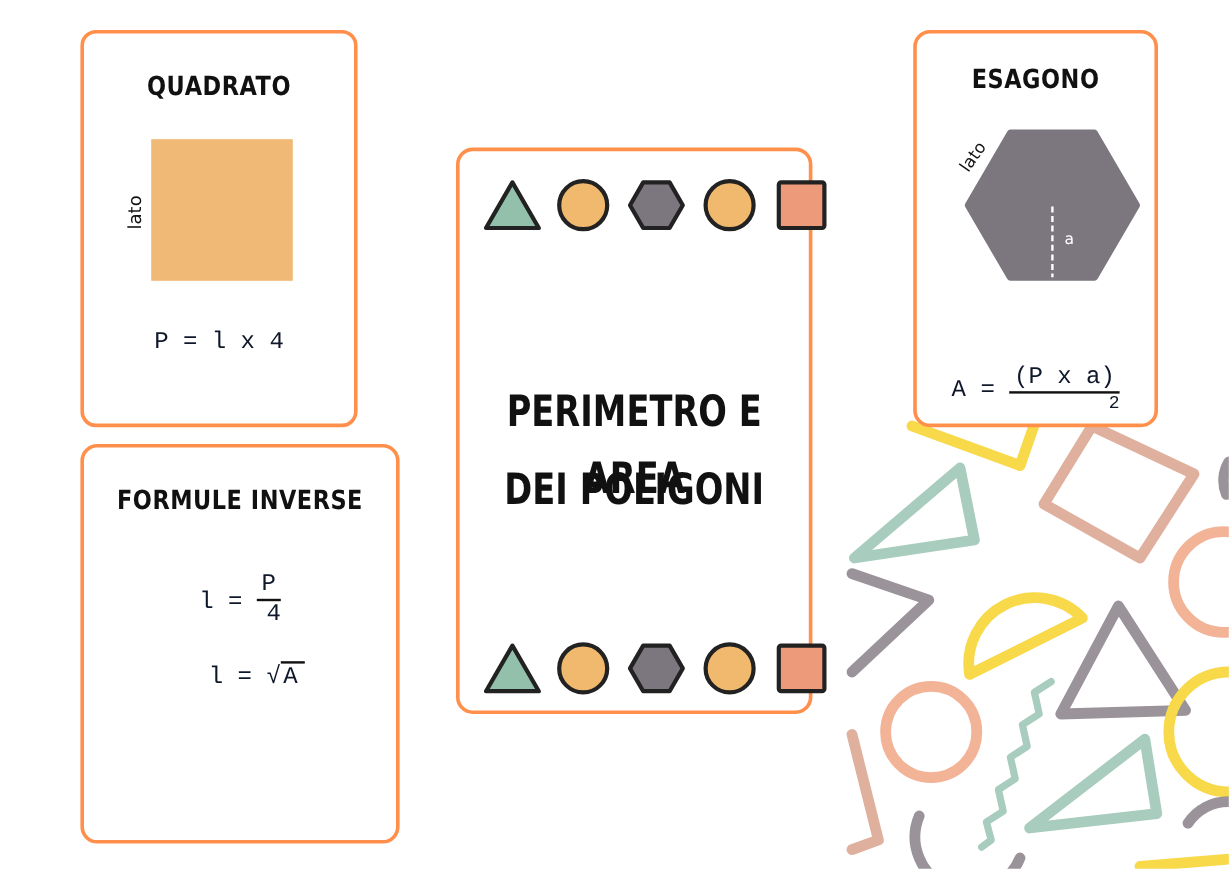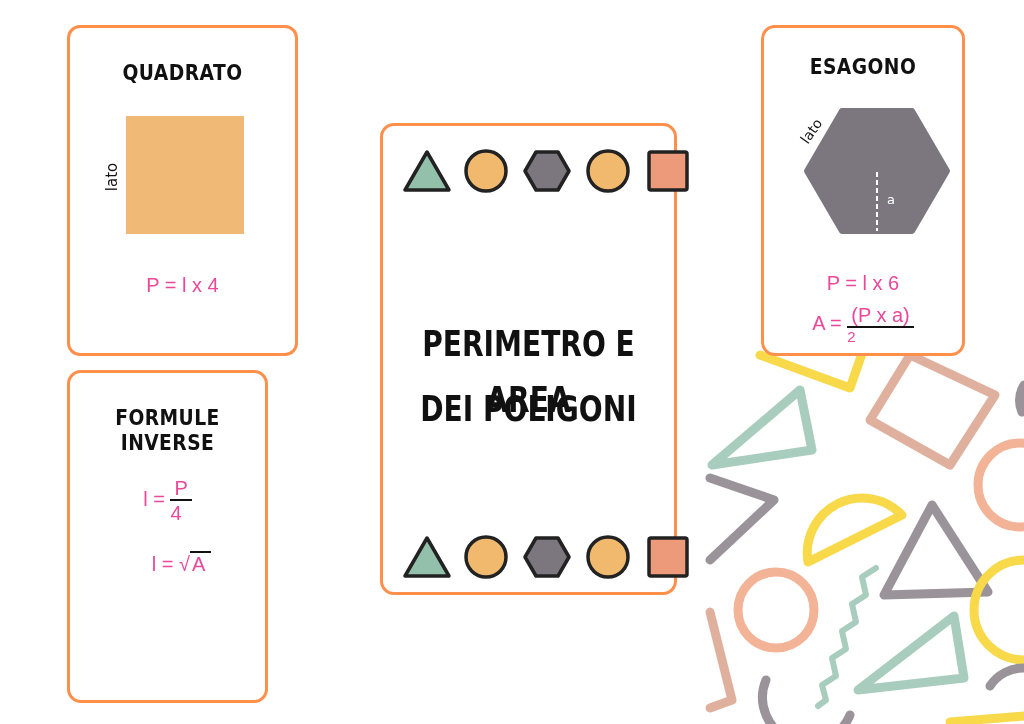--- a/index.html
+++ b/index.html
@@ -14,23 +14,23 @@
     position: absolute; box-sizing: border-box;
     border: 3px solid #ff8f4a; border-radius: 14px; background: #fff;
   }
   .title {
     position: absolute; left: 0; right: 0; text-align: center;
     font-family: "DejaVu Sans", sans-serif; font-weight: bold;
     letter-spacing: 0.5px; transform: scaleX(0.85); color: #111;
   }
   .formula {
     position: absolute; left: 0; right: 0; text-align: center;
-    font-family: Liberation Sans, sans-serif; font-size: 20px; color: #ec4899;
+    font-family: Liberation Mono, monospace; font-size: 20px; color: #0f172a;
   }
-  .frac { display: inline-block; vertical-align: middle; text-align: left; }
+  .frac { display: inline-block; vertical-align: middle; text-align: right; }
   .frac .num { display: block; border-bottom: 2px solid #111; padding: 0 4px; line-height: 22px; }
   .frac .den { display: block; line-height: 24px; }
   .sqrt { border-top: 2px solid #111; padding: 0 6px 0 2px; }
   .main-title {
     position: absolute; left: 0; right: 0; text-align: center;
     font-family: "DejaVu Sans", sans-serif; font-weight: bold;
     font-size: 36px; line-height: 56px; transform: scaleX(0.78); color: #111;
   }
   .icons-row { position: absolute; left: 16px; right: 16px; height: 46px; }
   .icons-row svg { position: absolute; top: 0; }
@@ -75,21 +75,21 @@
   </g>
 </svg>
 
 <div class="card" style="left:67px; top:25px; width:231px; height:331px;border-radius:13px;">
   <div class="title" style="top:32px; font-size:22px;">QUADRATO</div>
   <div style="position:absolute; left:56px; top:88px; width:118px; height:118px; background:#f0b976;"></div>
   <div style="position:absolute; left:28px; top:140px; font-family:'DejaVu Sans',sans-serif; font-size:15px; transform:rotate(-90deg); transform-origin:center;">lato</div>
   <div class="formula" style="top:246px;">P = l x 4</div>
 </div>
 
-<div class="card" style="left:67px; top:370px; width:201px; height:333px;">
+<div class="card" style="left:67px; top:370px; width:266px; height:333px;">
   <div class="title" style="top:32px; font-size:22px;">FORMULE INVERSE</div>
   <div class="formula" style="top:104px;">
     <span>l = </span>
     <span class="frac">
       <span class="num">P</span>
       <span class="den">4</span>
     </span>
   </div>
   <div class="formula" style="top:180px;padding-left:28px;">
     <span>l = </span><span>√</span><span class="sqrt">A</span>
@@ -136,21 +136,20 @@
 </div>
 
 <div class="card" style="left:761px; top:25px; width:204px; height:331px;">
   <div class="title" style="top:26px; font-size:22px;">ESAGONO</div>
   <svg width="150" height="130" viewBox="0 0 150 130" style="position:absolute; left:38px; top:78px;">
     <polygon points="40,5 110,5 145,65 110,125 40,125 5,65" fill="#7c767f" stroke="#7c767f" stroke-width="6" stroke-linejoin="round"></polygon>
     <line x1="75" y1="66" x2="75" y2="125" stroke="#fff" stroke-width="2" stroke-dasharray="5,3"></line>
   </svg>
   <div style="position:absolute; left:123px; top:164px; color:#fff; font-family:'DejaVu Sans',sans-serif; font-size:13px;">a</div>
   <div style="position:absolute; left:34px; top:95px; font-family:'DejaVu Sans',sans-serif; font-size:14px; transform:rotate(-55deg);">lato</div>
-  <div class="formula" style="top:244px;">P = l x 6</div>
   <div class="formula" style="top:276px;">
     <span>A = </span>
     <span class="frac">
       <span class="num">(P x a)</span>
       <span class="den" style="font-size:15px; line-height:18px;">2</span>
     </span>
   </div>
 </div>
 
 </body></html>

